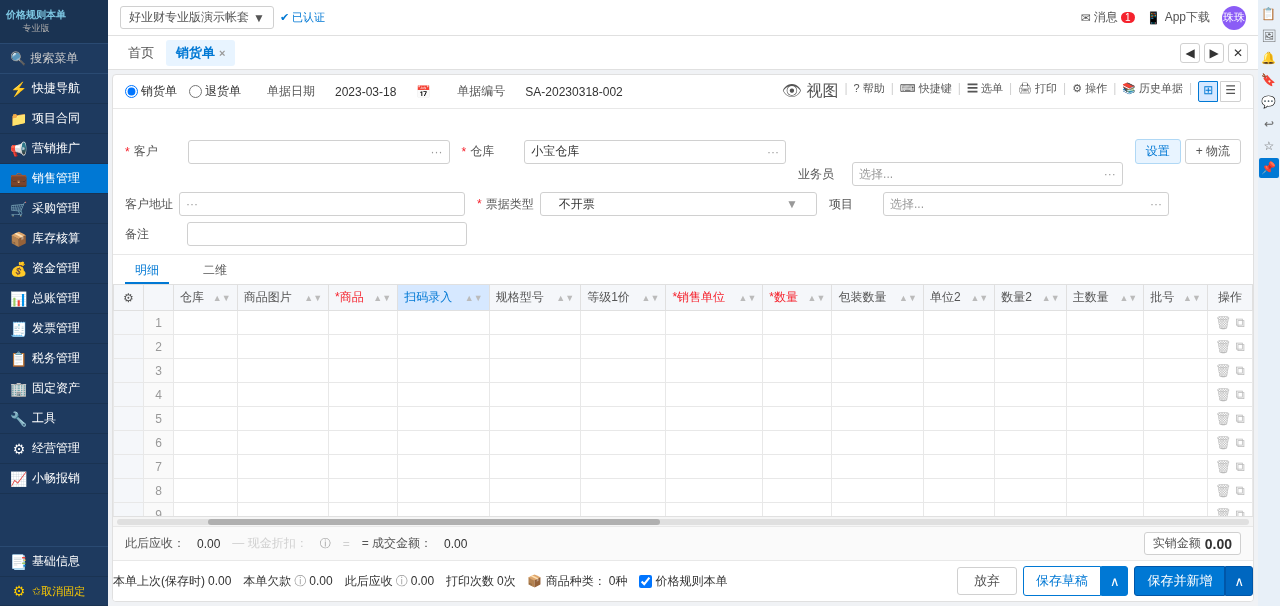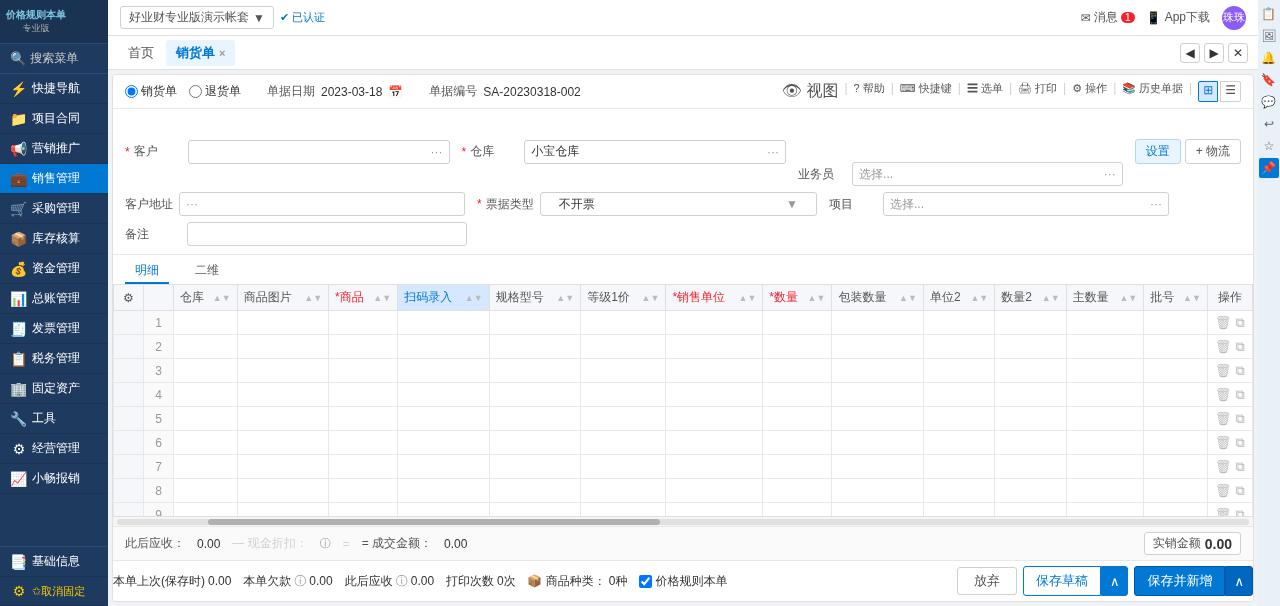--- a/index.html
+++ b/index.html
@@ -39,42 +39,42 @@
     .tab-nav { margin-left: auto; display: flex; gap: 4px; }
     .tab-nav-btn { width: 20px; height: 20px; border: 1px solid #d0d0d0; border-radius: 3px; display: flex; align-items: center; justify-content: center; cursor: pointer; background: #fff; }
 
     
     .content-area { flex: 1; overflow: hidden; display: flex; flex-direction: column; background: #fff; margin: 4px; border-radius: 4px; border: 1px solid #e0e0e0; }
 
     
     .form-header { padding: 6px 12px; border-bottom: 1px solid #e8e8e8; display: flex; align-items: center; gap: 10px; flex-shrink: 0; }
     .radio-group { display: flex; align-items: center; gap: 12px; }
     .radio-item { display: flex; align-items: center; gap: 3px; cursor: pointer; }
-    .field-group { display: flex; align-items: center; gap: 6px; margin-left: 16px; }
+    .field-group { display: flex; align-items: center; gap: 20px; margin-left: 16px; }
     .field-label { color: #555; }
     .field-value { color: #333; font-weight: 500; }
     .icon-btn-sm { color: #999; cursor: pointer; font-size: 12px; }
 
     
     .form-fields { padding: 8px 12px; display: flex; flex-direction: column; gap: 6px; flex-shrink: 0; border-bottom: 1px solid #e8e8e8; }
     .form-row { display: flex; align-items: center; gap: 12px; }
     .form-field { display: flex; align-items: center; gap: 4px; flex: 1; }
     .field-name { color: #555; min-width: 50px; }
     .field-required { color: #f5222d; }
     .field-input { flex: 1; border: 1px solid #d0d0d0; border-radius: 3px; padding: 2px 6px; height: 24px; font-size: 12px; color: #333; display: flex; align-items: center; justify-content: space-between; }
     .field-input-text { color: #333; }
     .field-dots { color: #999; cursor: pointer; }
     .field-select { display: flex; align-items: center; gap: 2px; border: 1px solid #d0d0d0; border-radius: 3px; padding: 2px 18px; height: 24px; flex: 1; }
     .select-text { color: #333; flex: 1; }
     .select-arrow { color: #999; }
     .field-input-placeholder { color: #999; }
     .memo-input { border: 1px solid #d0d0d0; border-radius: 3px; padding: 2px 6px; height: 24px; font-size: 12px; width: 280px; }
 
     
-    .table-tabs { padding: 4px 12px 0; display: flex; gap: 16px; flex-shrink: 0; }
+    .table-tabs { padding: 4px 12px 0; display: flex; gap: 24px; flex-shrink: 0; }
     .table-tab { padding: 3px 10px; cursor: pointer; font-size: 12px; color: #555; border-bottom: 2px solid transparent; }
     .table-tab.active { color: #0078d4; border-bottom: 2px solid #0078d4; font-weight: 500; }
 
     
     .table-container { flex: 1; overflow: auto; position: relative; }
     .data-table { width: 100%; border-collapse: collapse; font-size: 12px; }
     .data-table th { background: #f5f7fa; border: 1px solid #e0e0e0; padding: 4px 6px; text-align: center; white-space: nowrap; position: sticky; top: 0; z-index: 10; font-weight: normal; color: #555; }
     .data-table th.highlight-col { background: #d6e8ff; color: #0078d4; margin-left: 24px; }
     .data-table td { border: 1px solid #e8e8e8; padding: 3px 4px; height: 24px; text-align: center; }
     .row-num { color: #999; background: #fafafa; width: 30px; }

